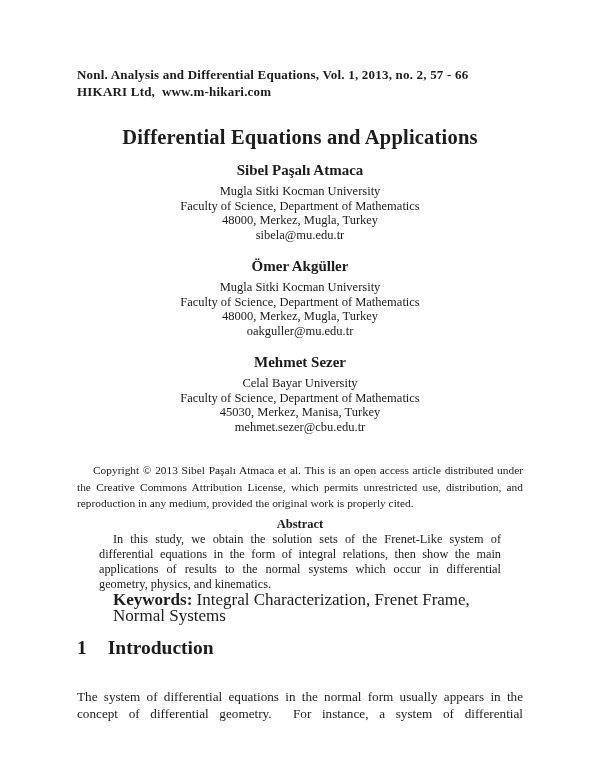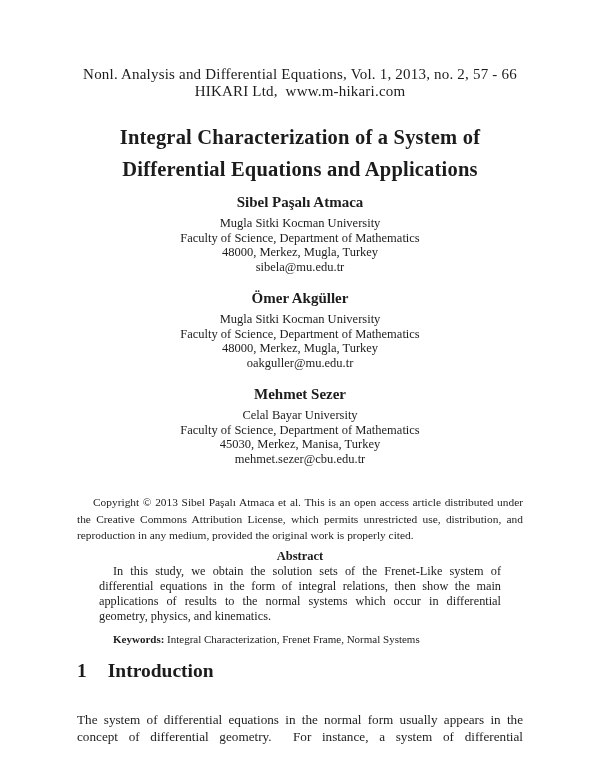--- a/index.html
+++ b/index.html
@@ -20,23 +20,22 @@
     height: 776px;
     background: #ffffff;
   }
   .content {
     position: absolute;
     left: 77px;
     top: 66px;
     width: 446px;
   }
   .journal-header {
-    text-align: center;
-    font-weight: normal;
-    font-size: 15px;
+    font-weight: bold;
+    font-size: 13px;
     line-height: 17px;
     letter-spacing: 0.2px;
   }
   .paper-title {
     margin-top: 21px;
     text-align: center;
     font-weight: bold;
     font-size: 20.5px;
     line-height: 32px;
     letter-spacing: 0.2px;
@@ -70,23 +69,22 @@
   }
   .abstract-body {
     margin: 0 auto;
     width: 402px;
     font-size: 12.3px;
     line-height: 15px;
     text-align: justify;
     text-indent: 14px;
   }
   .keywords {
-    margin-top: 7px;
     padding-left: 36px;
-    font-size: 11px;
+    font-size: 17px;
     line-height: 16px;
   }
   .keywords .kw-label { font-weight: bold; }
   .section-heading {
     margin-top: 12px;
     font-weight: bold;
     font-size: 19.5px;
     line-height: 24px;
   }
   .section-heading .sec-num {
@@ -106,21 +104,20 @@
 
 <div class="page">
   <div class="content">
 
     <div class="journal-header">
       <div>Nonl. Analysis and Differential Equations, Vol. 1, 2013, no. 2, 57 - 66</div>
       <div>HIKARI Ltd,&nbsp; www.m-hikari.com</div>
     </div>
 
     <div class="paper-title">
-      <div>Integral Characterization of a System of</div>
       <div>Differential Equations and Applications</div>
     </div>
 
     <div class="author-block">
       <div class="author-name">Sibel Paşalı Atmaca</div>
       <div class="affiliation">
         <div>Mugla Sitki Kocman University</div>
         <div>Faculty of Science, Department of Mathematics</div>
         <div>48000, Merkez, Mugla, Turkey</div>
         <div>sibela@mu.edu.tr</div>

